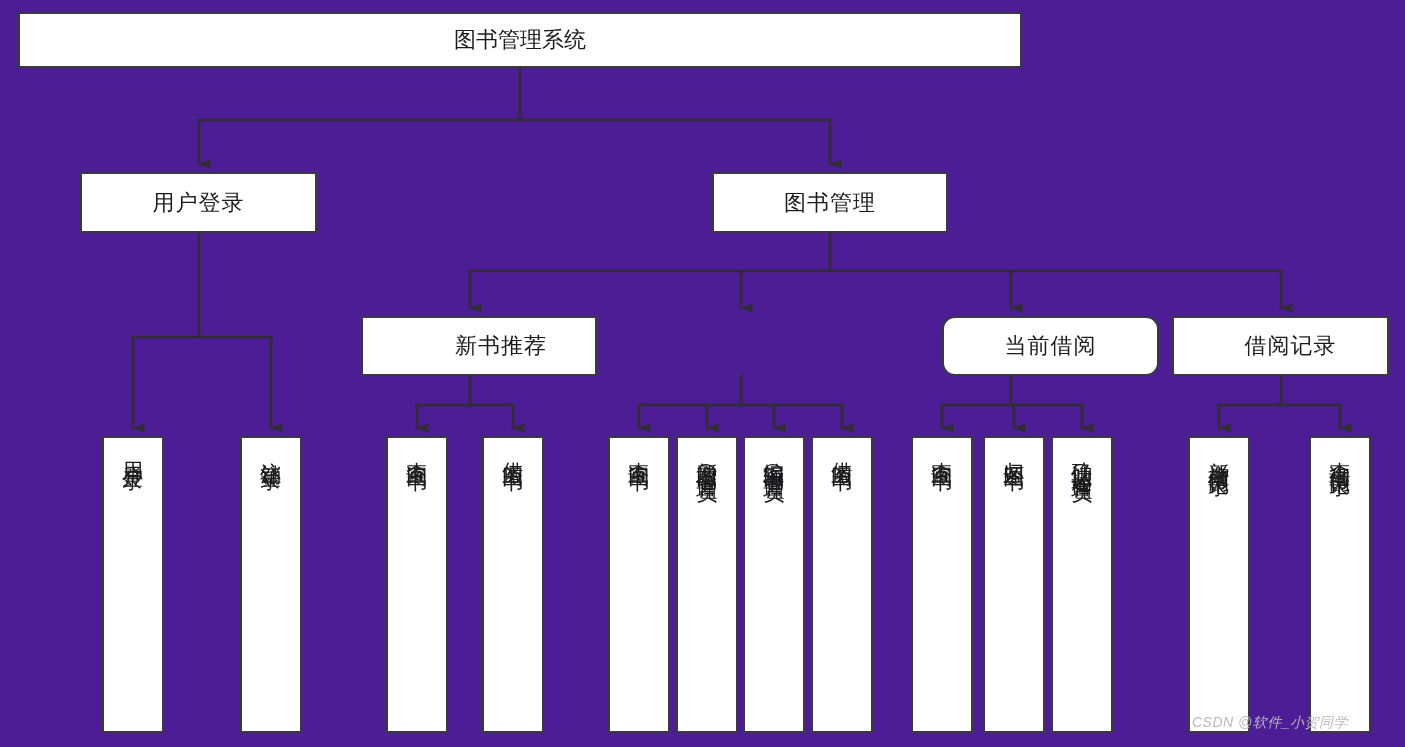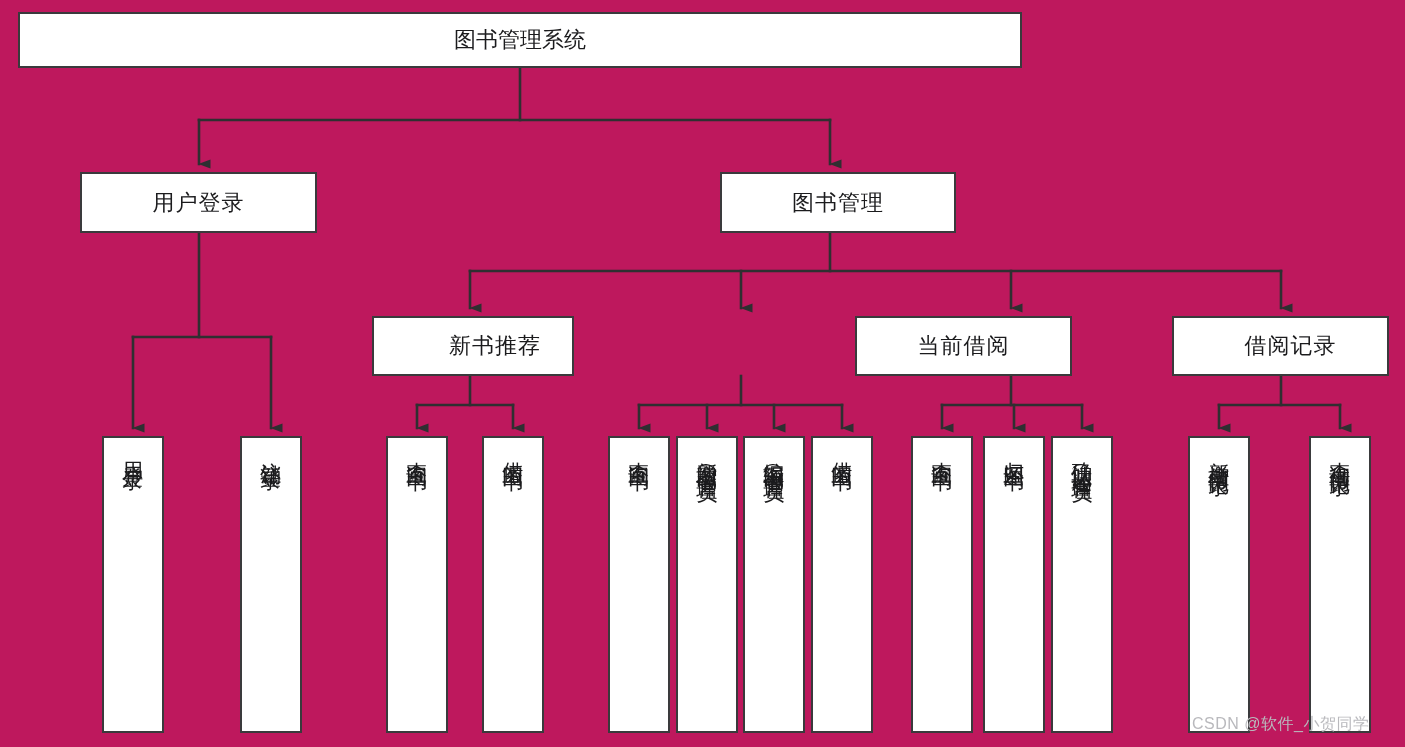--- a/index.html
+++ b/index.html
@@ -1,30 +1,30 @@
 <!DOCTYPE html>
 <html><head>
 <meta charset="utf-8">
 <style>
   html,body{margin:0;padding:0;background:#ffffff;}
   body{width:1405px;height:747px;overflow:hidden;
        font-family:"Liberation Sans","DejaVu Sans",sans-serif;}
-  #stage{position:relative;width:1405px;height:747px;background:#be185d;}
+  #stage{position:relative;width:1405px;height:747px;background:#4c1d95;}
   svg#wires{position:absolute;left:0;top:0;width:1405px;height:747px;}
   .node{position:absolute;box-sizing:border-box;background:#ffffff;
         border:2.4px solid #3a3a3c;display:flex;align-items:center;
         justify-content:center;color:#1b1b1d;}
   .node.h{font-size:22px;letter-spacing:1px;}
   .node.root{font-size:22px;}
   .node.leaf{font-size:21px;line-height:1.12;padding:7px 0 7px 0;
              align-items:flex-start;justify-content:center;}
   .node.leaf .vtxt{writing-mode:vertical-rl;text-orientation:upright;
                    letter-spacing:3px;white-space:nowrap;display:block;}
-  .wm{position:absolute;left:1192px;top:714px;font-size:16px;color:#b9b9bd;
-      letter-spacing:.5px;white-space:nowrap;}
+  .wm{position:absolute;left:1192px;top:714px;font-size:14px;color:#b9b9bd;
+      letter-spacing:.5px;white-space:nowrap;font-style:italic;}
 </style>
 </head>
 <body>
 
 <div id="stage">
 
   <svg id="wires" viewBox="0 0 1405 747" xmlns="http://www.w3.org/2000/svg">
     <defs>
       <marker id="arw" viewBox="0 0 10 12" refX="5" refY="11.5" markerWidth="10" markerHeight="12" orient="auto-start-reverse" markerUnits="userSpaceOnUse">
         <path d="M0.6 0 L9.4 0 L5 12 Z" fill="#2f2f31"></path>
@@ -74,28 +74,28 @@
     </g>
   </svg>
 
   <div class="node root" style="left:18px;top:12px;width:1004px;height:56px;">
     <span>图书管理系统</span>
   </div>
 
   <div class="node h" style="left:80px;top:172px;width:237px;height:61px;">
     <span>用户登录</span>
   </div>
-  <div class="node h" style="left:712px;top:172px;width:236px;height:61px;margin-left:8px;">
+  <div class="node h" style="left:712px;top:172px;width:236px;height:61px;">
     <span>图书管理</span>
   </div>
 
-  <div class="node h" style="left:372px;top:316px;width:202px;height:60px;padding-left:44px;">
+  <div class="node h" style="left:361px;top:316px;width:236px;height:60px;padding-left:44px;">
     <span>新书推荐</span>
   </div>
-  <div class="node h" style="left:855px;top:316px;width:217px;height:60px;">
+  <div class="node h" style="left:942px;top:316px;width:217px;height:60px;border-radius:13px;">
     <span>当前借阅</span>
   </div>
   <div class="node h" style="left:1172px;top:316px;width:217px;height:60px;padding-left:20px;">
     <span>借阅记录</span>
   </div>
 
   <div class="node leaf" style="left:102px;top:436px;width:62px;height:297px;">
     <span class="vtxt">用户登录</span>
   </div>
   <div class="node leaf" style="left:240px;top:436px;width:62px;height:297px;">

